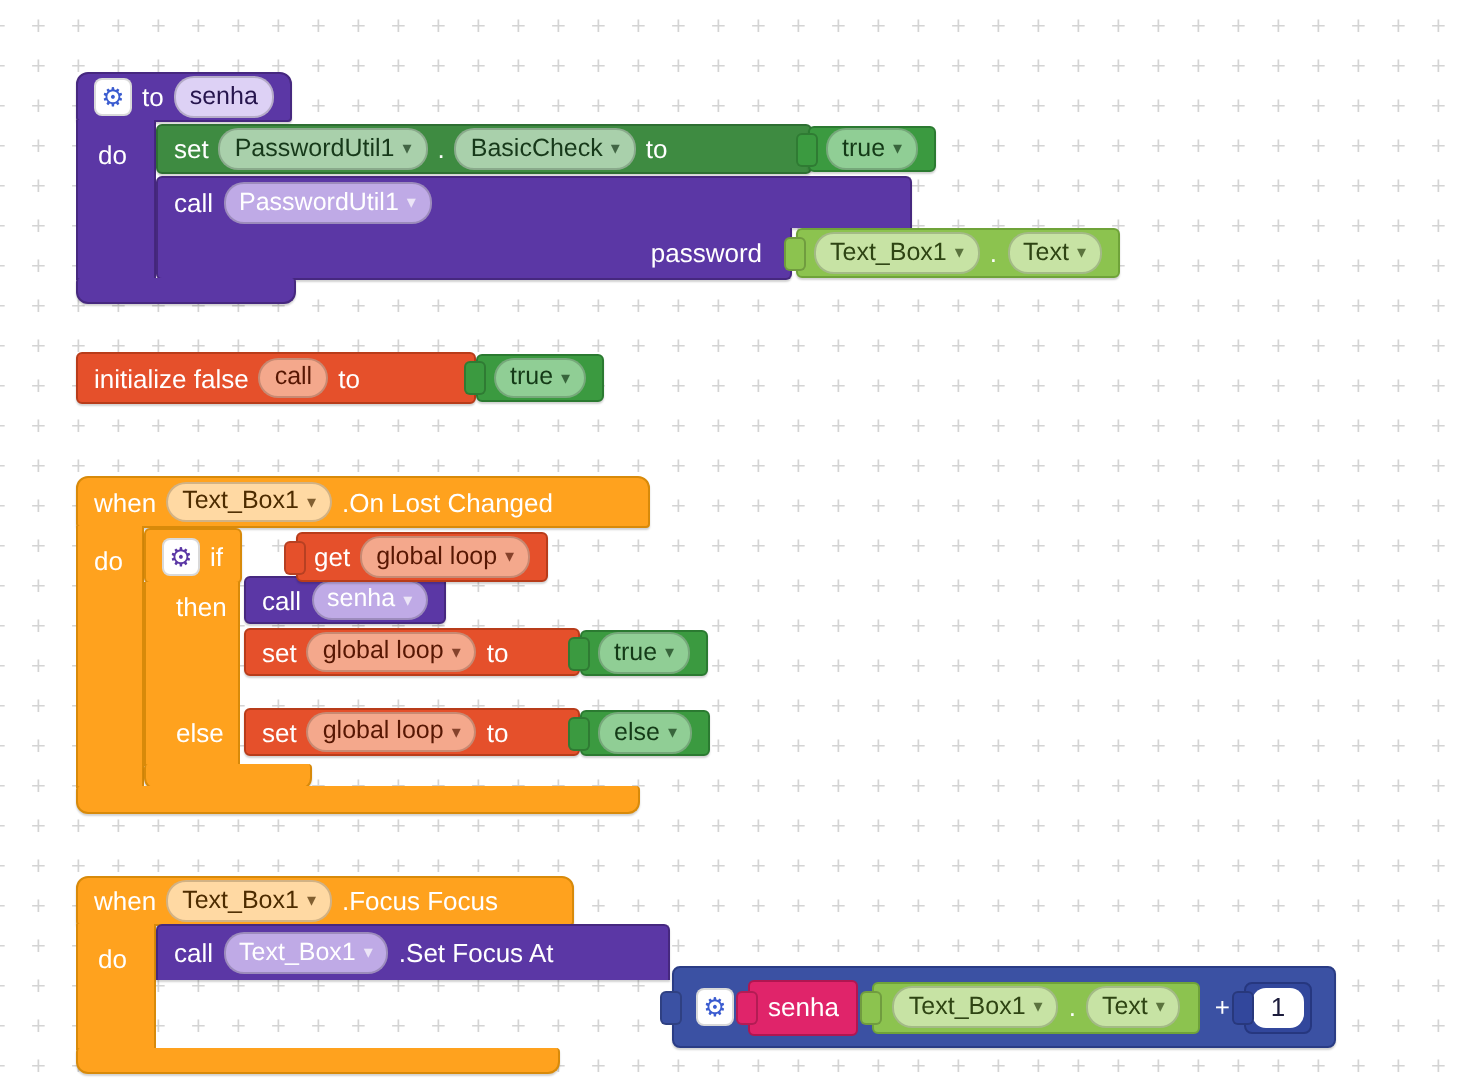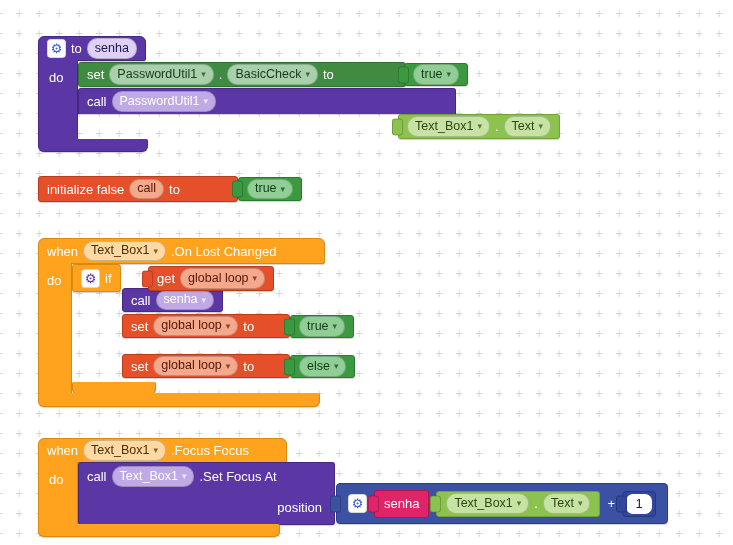--- a/index.html
+++ b/index.html
@@ -1091,20 +1091,23 @@
       <span class="arr">▾</span>
     </span>
   </div>
   <div class="blk purple rowtop" style="left:78px;top:88px;height:26px;width:378px">
     <span>call</span>
     <span class="pill pl-lav">
       <span>PasswordUtil1</span>
       <span class="arr">▾</span>
     </span>
   </div>
+  <div class="blk purple rowbot" style="left:78px;top:114px;height:26px;width:318px;justify-content:flex-end;padding-right:14px">
+    <span>password</span>
+  </div>
   <div class="blk lime val" style="left:398px;top:114px;height:25px">
     <span class="pill pl-lime">
       <span>Text_Box1</span>
       <span class="arr">▾</span>
     </span>
     <span>.</span>
     <span class="pill pl-lime">
       <span>Text</span>
       <span class="arr">▾</span>
     </span>
@@ -1141,20 +1144,24 @@
       <span class="gear-purple">⚙</span>
     </span>
     <span>if</span>
   </div>
   <div class="blk red val" style="left:148px;top:266px;height:25px">
     <span>get</span>
     <span class="pill pl-sal">
       <span>global loop</span>
       <span class="arr">▾</span>
     </span>
+  </div>
+  <div class="shape orange spine" style="left:72px;top:291px;width:48px;height:92px">
+    <span class="lbl" style="left:15px;top:5px">then</span>
+    <span class="lbl" style="left:15px;top:68px">else</span>
   </div>
   <div class="blk purple" style="left:122px;top:288px;height:24px">
     <span>call</span>
     <span class="pill pl-lav">
       <span>senha</span>
       <span class="arr">▾</span>
     </span>
   </div>
   <div class="blk red" style="left:122px;top:314px;height:24px;width:168px">
     <span>set</span>
@@ -1198,23 +1205,20 @@
   <div class="shape orange spine" style="left:38px;top:462px;width:40px;height:63px">
     <span class="lbl" style="left:10px;top:10px">do</span>
   </div>
   <div class="blk purple rowtop" style="left:78px;top:462px;height:28px;width:257px">
     <span>call</span>
     <span class="pill pl-lav">
       <span>Text_Box1</span>
       <span class="arr">▾</span>
     </span>
     <span>.Set Focus At</span>
-  </div>
-  <div class="blk purple rowbot" style="left:78px;top:490px;height:35px;width:257px;justify-content:flex-end;padding-right:12px">
-    <span>position</span>
   </div>
   <div class="blk navy val" style="left:336px;top:483px;height:41px;gap:7px;padding:0 11px;border-radius:4px">
     <span class="gearbox">
       <span class="gear-blue">⚙</span>
     </span>
     <div class="inblk pink val" style="height:28px">
       <span>senha</span>
     </div>
     <div class="inblk lime val" style="height:26px">
       <span class="pill pl-lime">

